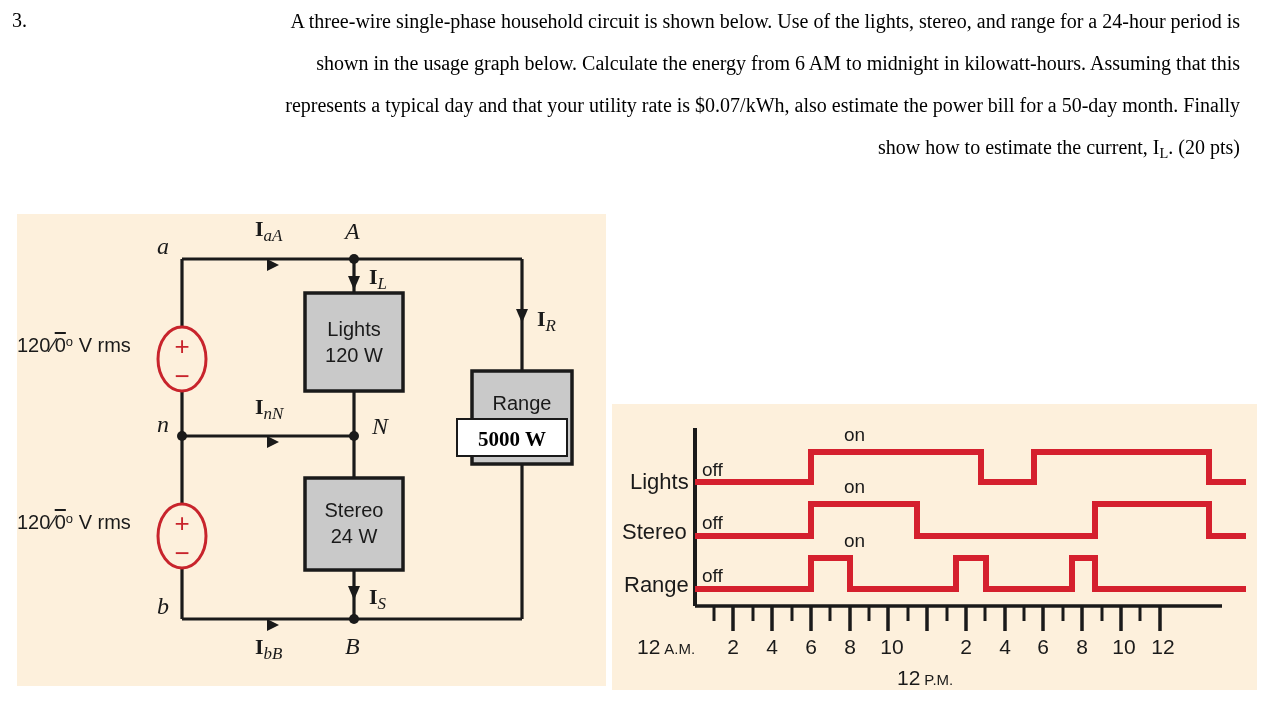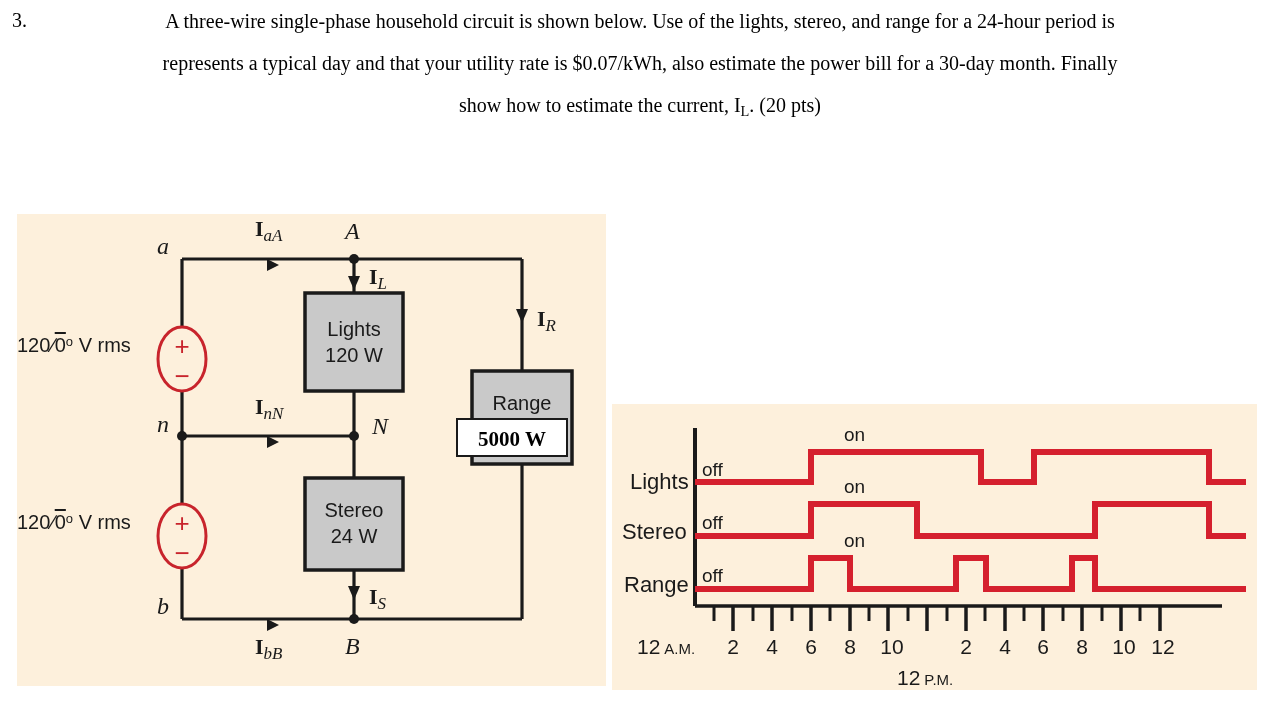--- a/index.html
+++ b/index.html
@@ -10,21 +10,21 @@
   }
   
   #problem{position:absolute;left:0;top:0;width:1273px;}
   .prob-row{display:flex;}
   .prob-num{
     width:40px;text-align:left;padding-left:12px;box-sizing:border-box;
     font-size:20px;color:#000;line-height:40px;
   }
   .prob-body{
     width:1200px;font-size:20px;line-height:42px;color:#000;
-    text-align:center;
+    text-align:right;
   }
   .prob-body .ln{display:block;white-space:nowrap;}
   sub{font-size:0.72em;vertical-align:-0.25em;}
 
   
   #circuit-panel{
     position:absolute;left:17px;top:214px;width:589px;height:472px;
     background:#fdf0dc;
   }
   #circuit-svg{position:absolute;left:0;top:0;}
@@ -38,21 +38,22 @@
   .g-lbl{font-family:"Liberation Sans",sans-serif;}
 </style>
 </head>
 <body>
 
 <div id="problem">
   <div class="prob-row">
     <div class="prob-num">3.</div>
     <div class="prob-body">
       <span class="ln">A three-wire single-phase household circuit is shown below.  Use of the lights, stereo, and range for a 24-hour period is</span>
-      <span class="ln">represents a typical day and that your utility rate is $0.07/kWh, also estimate the power bill for a 30-day month. Finally</span>
+      <span class="ln">shown in the usage graph below.  Calculate the energy from 6 AM to midnight in kilowatt-hours. Assuming that this</span>
+      <span class="ln">represents a typical day and that your utility rate is $0.07/kWh, also estimate the power bill for a 50-day month. Finally</span>
       <span class="ln"><span>show how to estimate the current, I</span><sub>L</sub><span>. (20 pts)</span></span>
     </div>
   </div>
 </div>
 
 <div id="circuit-panel">
 <svg id="circuit-svg" width="589" height="472" viewBox="0 0 589 472" xmlns="http://www.w3.org/2000/svg">
 
   <g stroke="#1a1a1a" stroke-width="3.2" fill="none">
 

